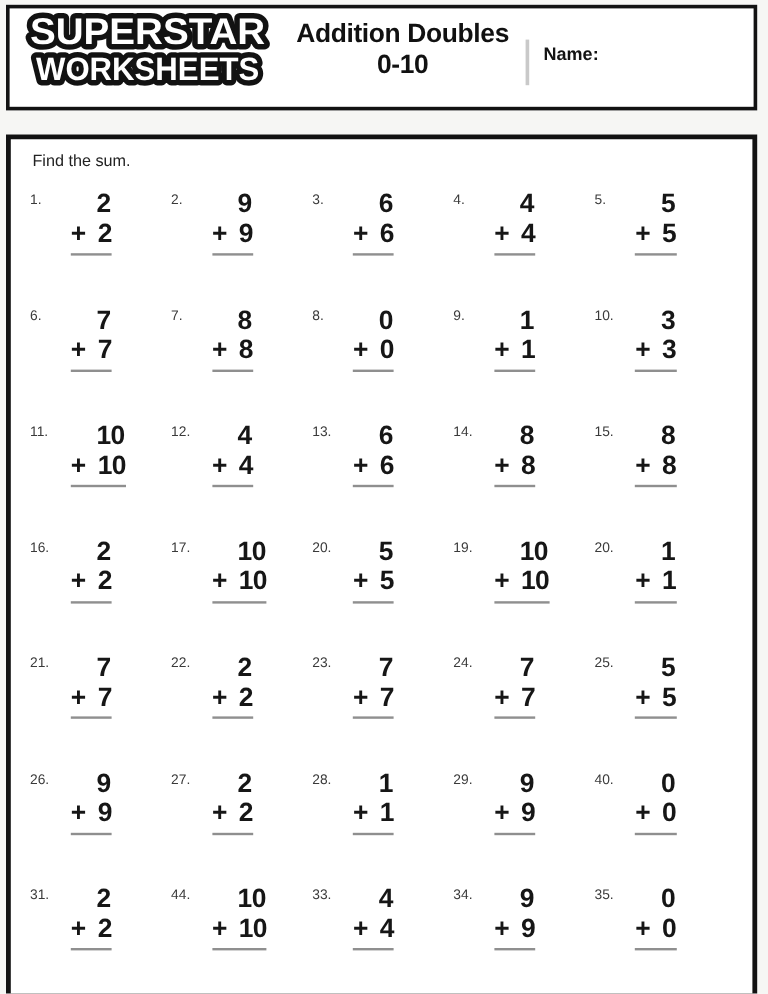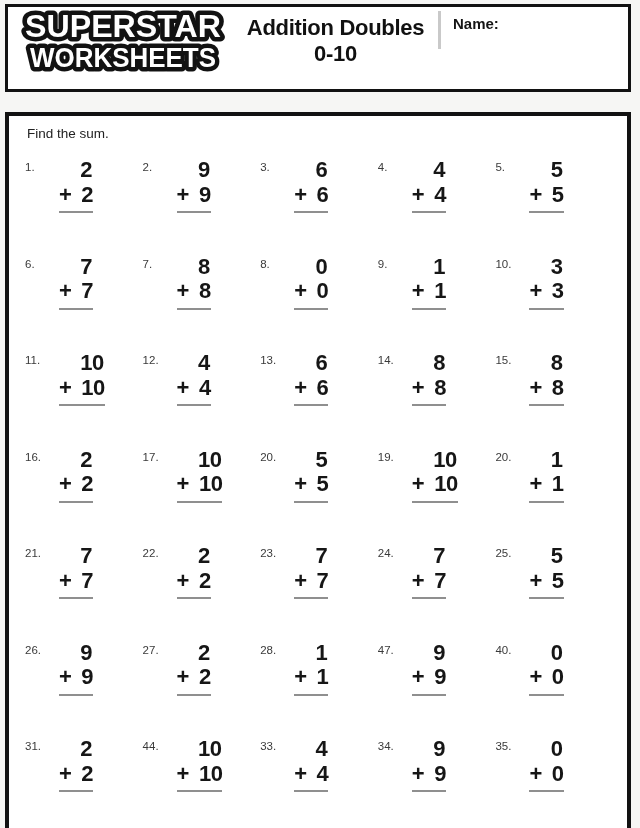--- a/index.html
+++ b/index.html
@@ -50,21 +50,21 @@
     font-weight: 700;
     font-size: 22px;
     line-height: 1.2;
     letter-spacing: -0.3px;
     color: #111;
   }
   .name-section {
     width: 190px;
     display: flex;
     box-sizing: border-box;
-    padding-top: 4px;
+    padding-top: 26px;
   }
   .name-divider {
     width: 3px;
     height: 38px;
     background: #c9c9c9;
     margin-right: 12px;
     flex-shrink: 0;
   }
   .name-label {
     font-size: 15px;
@@ -494,21 +494,21 @@
       <span class="op-top">1</span>
       <span class="op-bottom">
         <span>+</span>
         <span>1</span>
       </span>
       <span class="answer-line"></span>
     </span>
   </div>
 
   <div class="problem-cell">
-    <span class="p-num">47.</span>
+    <span class="p-num">29.</span>
     <span class="p-stack">
       <span class="op-top">9</span>
       <span class="op-bottom">
         <span>+</span>
         <span>9</span>
       </span>
       <span class="answer-line"></span>
     </span>
   </div>
 

